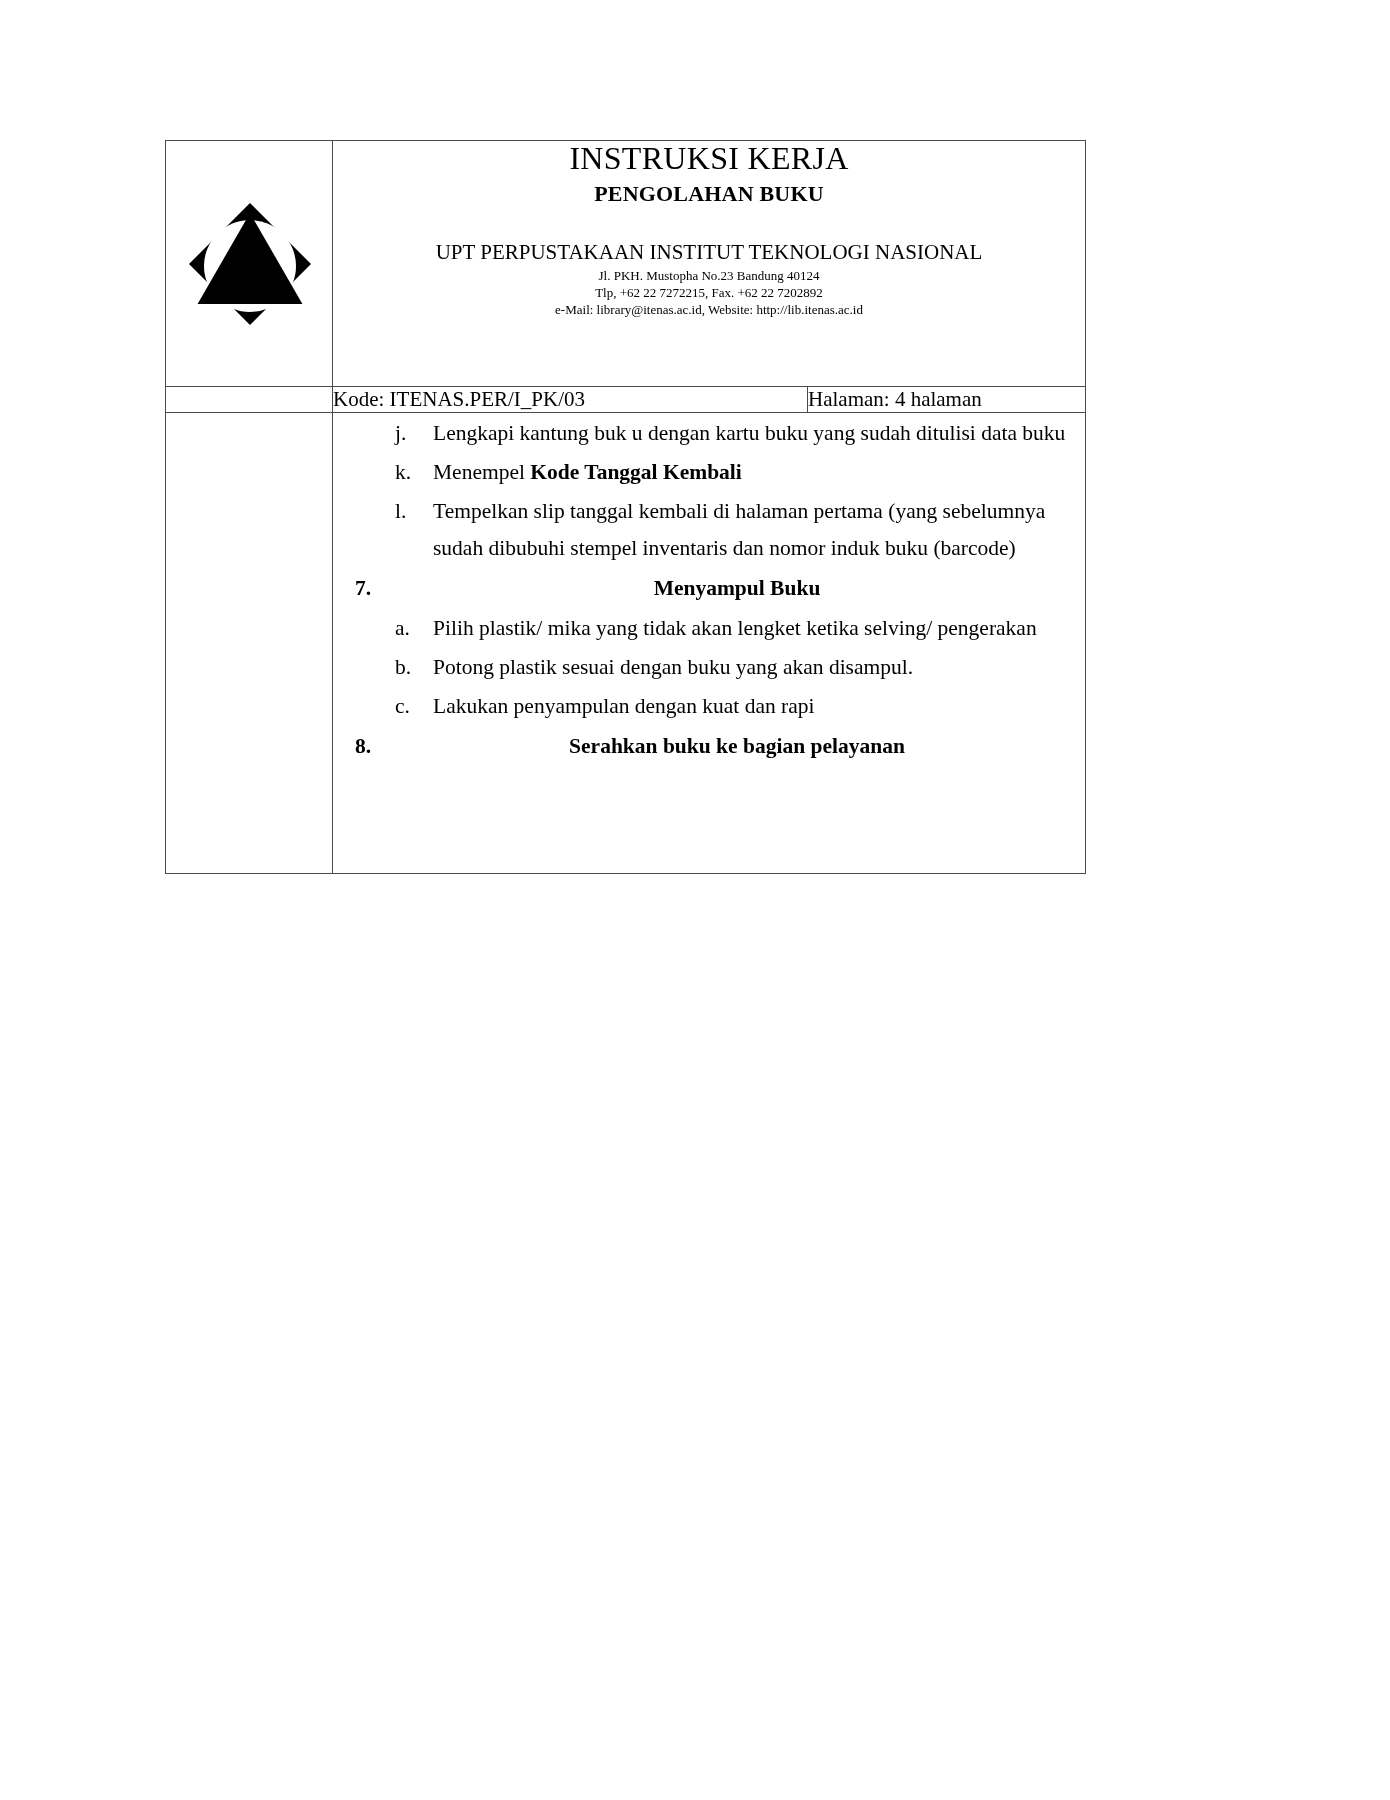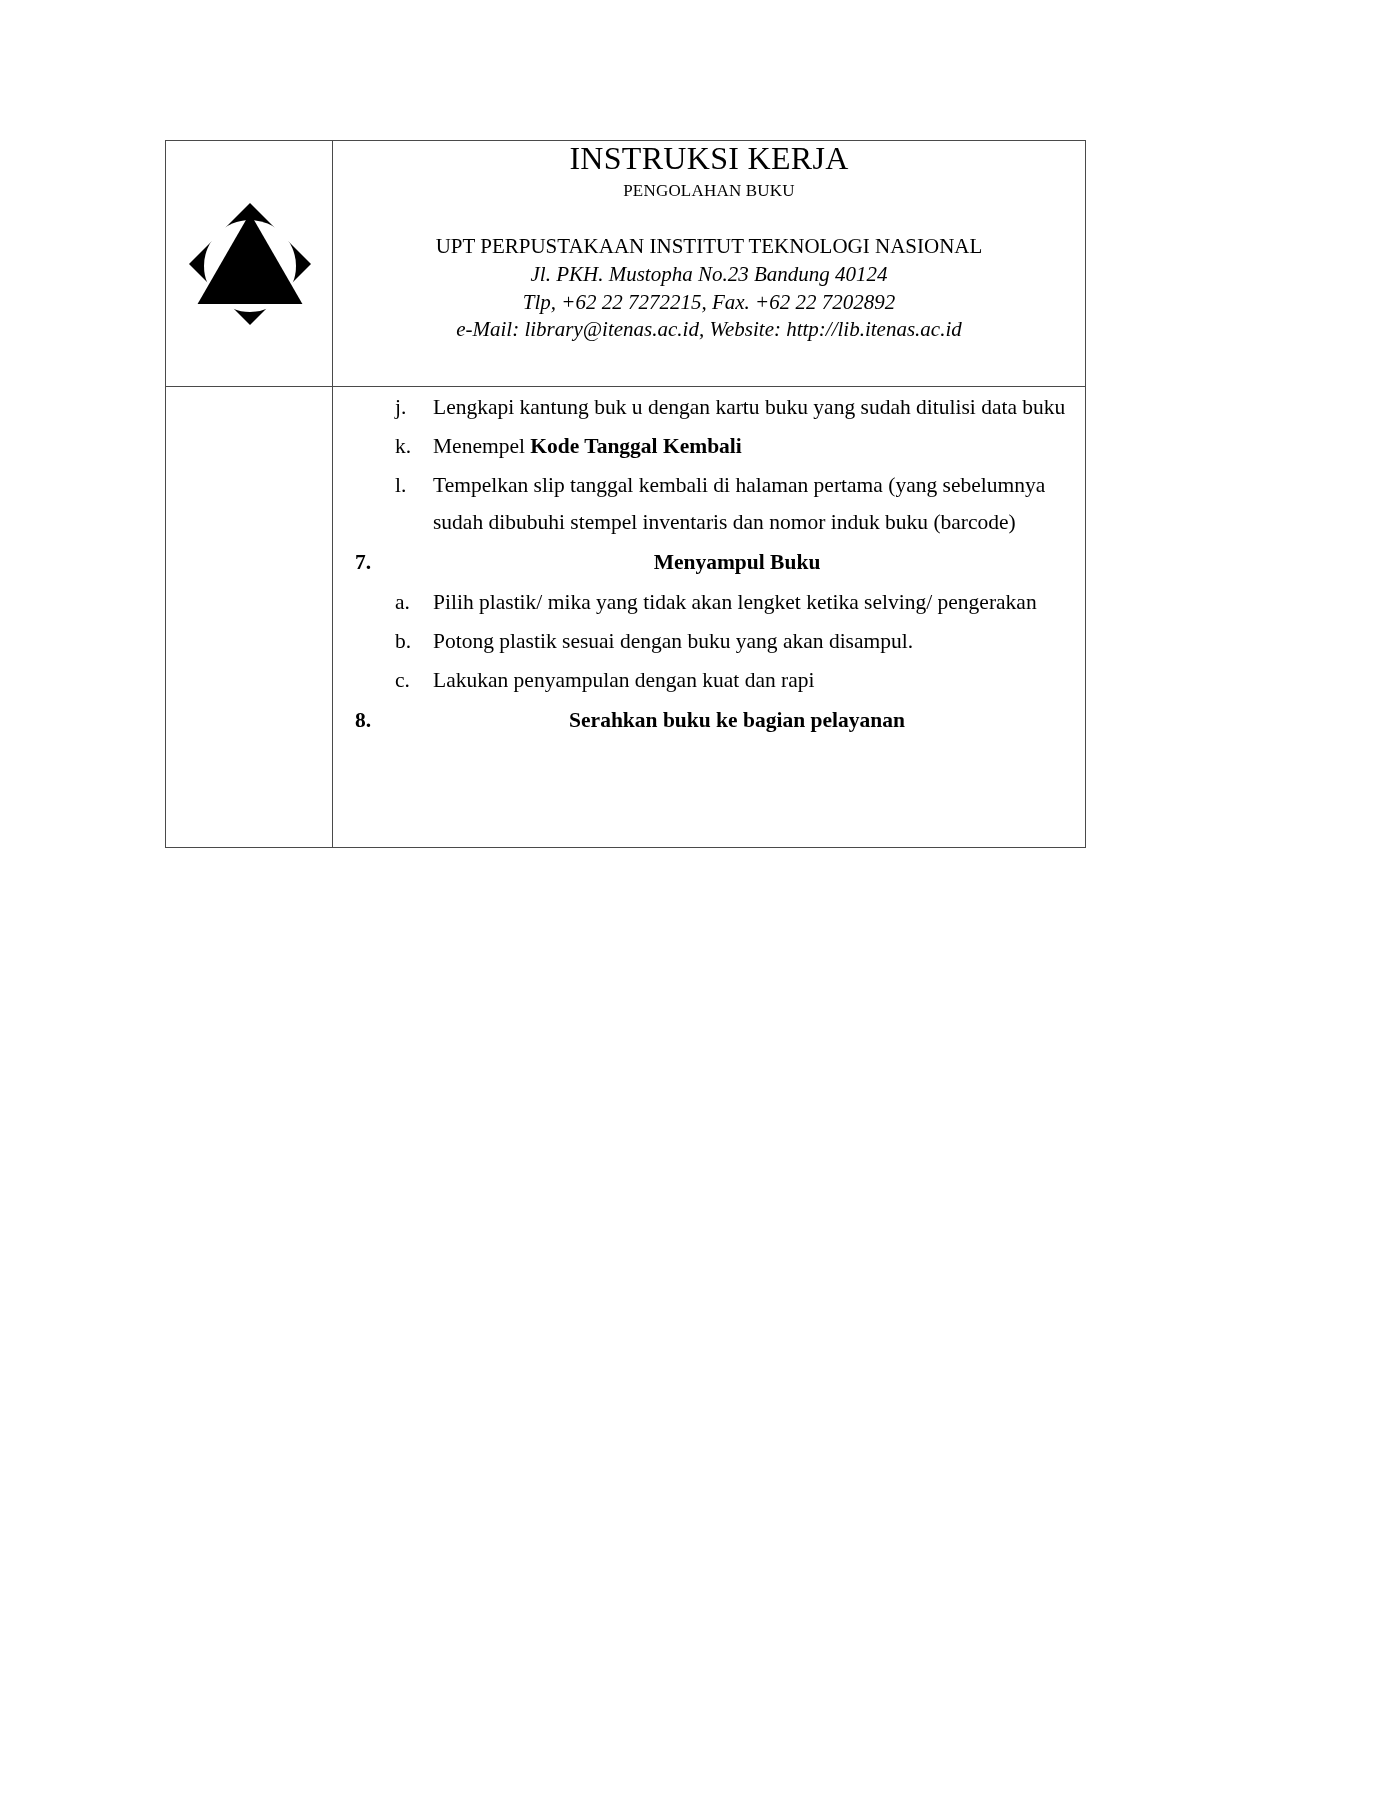--- a/index.html
+++ b/index.html
@@ -61,33 +61,33 @@
     padding: 14px 10px 10px 10px;
     text-align: center;
   }
   .title-main {
     font-size: 32px;
     line-height: 1.12;
     letter-spacing: 0.3px;
     font-weight: 400;
   }
   .title-sub {
-    font-size: 17px;
-    font-weight: normal;
+    font-size: 22px;
+    font-weight: bold;
     line-height: 1.2;
     margin-top: 4px;
     letter-spacing: 0.2px;
   }
   .org-block {
     margin-top: 32px;
     font-size: 19.5px;
     line-height: 1.32;
   }
   .org-name { font-size: 21px; text-align: center; }
-  .org-line { font-size: 21px; font-style: italic; }
+  .org-line { font-size: 13px; }
 
   
   .code-cell {
     padding: 8px 0 8px 12px;
     font-size: 21px;
     white-space: nowrap;
   }
   .page-cell {
     width: 278px;
     padding: 8px 0 8px 12px;
@@ -176,20 +176,25 @@
         <div class="title-sub">PENGOLAHAN BUKU</div>
         <div class="org-block">
           <div class="org-name">UPT PERPUSTAKAAN INSTITUT TEKNOLOGI NASIONAL</div>
           <div class="org-line">Jl. PKH. Mustopha No.23 Bandung 40124</div>
           <div class="org-line">Tlp, +62 22 7272215, Fax. +62 22 7202892</div>
           <div class="org-line">e-Mail: library@itenas.ac.id, Website: http://lib.itenas.ac.id</div>
         </div>
       </td>
     </tr>
 
+    <tr>
+      <td class="logo-cell" style="border-top:none"></td>
+      <td class="code-cell">Kode: ITENAS.PER/I_PK/03</td>
+      <td class="page-cell">Halaman: 4  halaman</td>
+    </tr>
 
     <tr>
       <td class="left-col">
         <div class="left-col-inner"></div>
       </td>
       <td class="content-cell" colspan="2">
         <ol id="body-list">
               <li class="lvl2-item">
                 <span class="lvl2-marker">j.</span>
                 <span class="lvl2-text">Lengkapi kantung buk u dengan kartu buku yang sudah ditulisi data buku</span>

